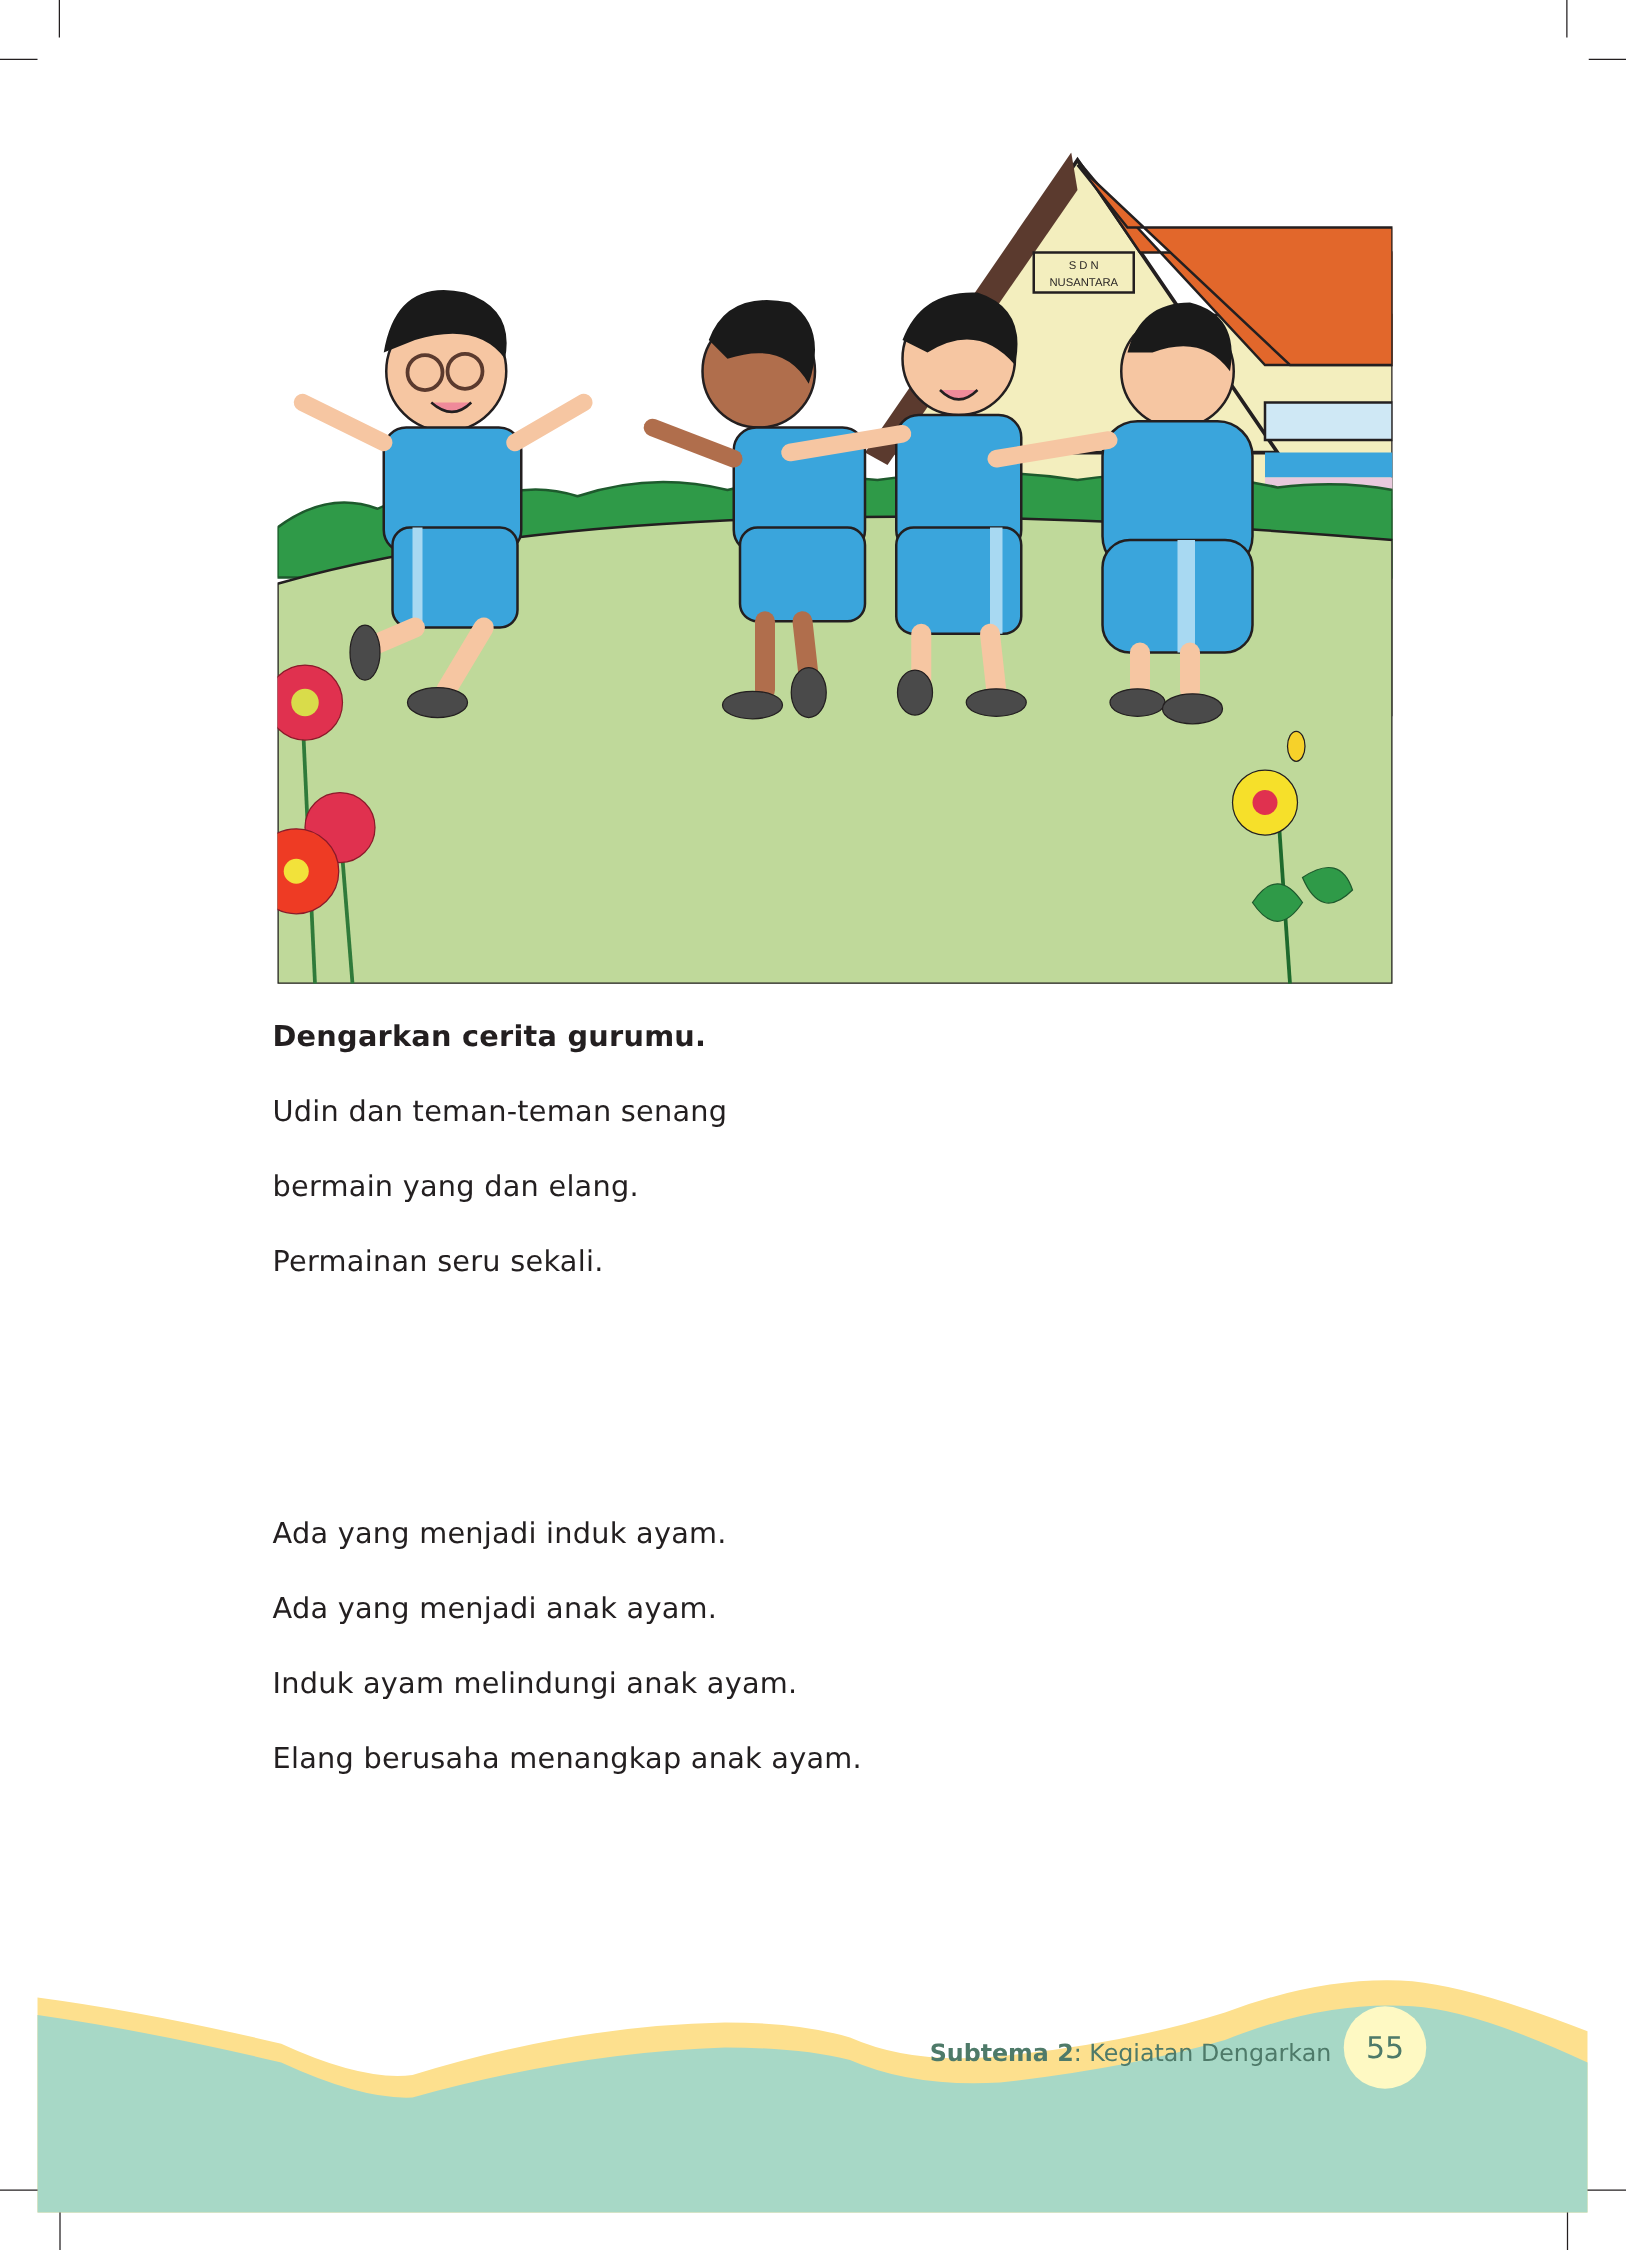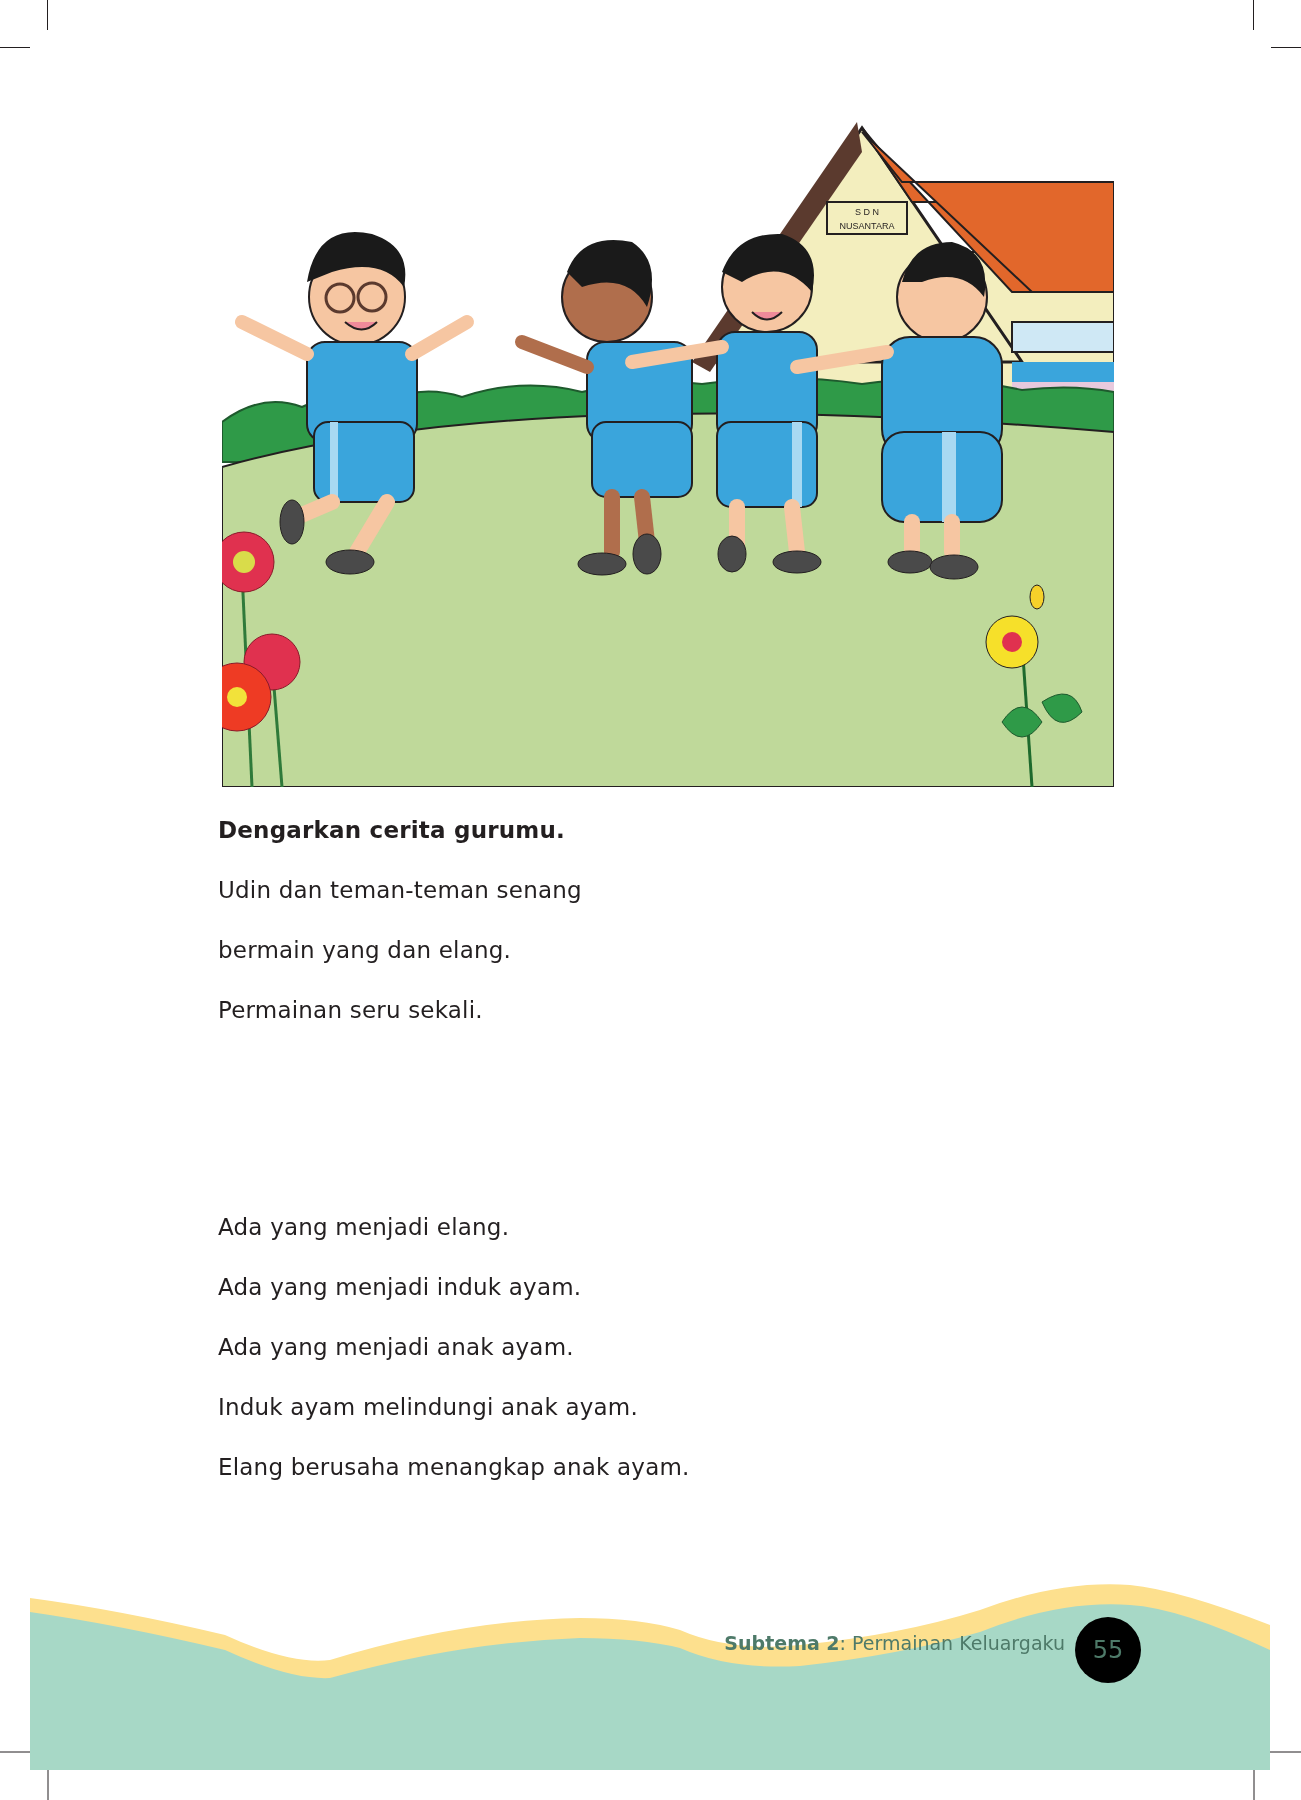--- a/index.html
+++ b/index.html
@@ -11,22 +11,22 @@
   .text-block { position: absolute; left: 218px; }
   .line { font-size: 23px; line-height: 60px; height: 60px; white-space: nowrap; letter-spacing: 0.2px; }
   .line.bold { font-weight: bold; }
   #story { top: 800px; }
   #game { top: 1197px; }
   .footer { position: absolute; left: 0; top: 1560px; width: 1301px; height: 240px; }
   .footer svg { position: absolute; left: 0; top: 0; }
   .footer-label { position: absolute; right: 236px; top: 72px; font-size: 19px; color: #4e7a69; white-space: nowrap; }
   .footer-label .bold { font-weight: bold; }
   .page-badge { position: absolute; left: 1075px; top: 45px; width: 66px; height: 66px; border-radius: 50%;
-                background: #000000; display: flex; align-items: center; justify-content: center;
-                font-size: 24px; color: #4e7a69; margin-top: 12px; }
+                background: #fef9c3; display: flex; align-items: center; justify-content: center;
+                font-size: 24px; color: #4e7a69; }
 </style>
 </head>
 <body>
 
 <div class="crop" style="left:47px;top:0;width:1px;height:30px;"></div>
 <div class="crop" style="left:0;top:47px;width:30px;height:1px;"></div>
 <div class="crop" style="left:1253px;top:0;width:1px;height:30px;"></div>
 <div class="crop" style="left:1271px;top:47px;width:30px;height:1px;"></div>
 
 <div class="illustration">
@@ -129,35 +129,34 @@
 </div>
 
 <div class="text-block" id="story">
   <div class="line bold">Dengarkan cerita gurumu.</div>
   <div class="line">Udin dan teman-teman senang</div>
   <div class="line">bermain yang dan elang.</div>
   <div class="line">Permainan seru sekali.</div>
 </div>
 
 <div class="text-block" id="game">
-  <div class="line">Ada yang menjadi elang.</div>
   <div class="line">Ada yang menjadi induk ayam.</div>
   <div class="line">Ada yang menjadi anak ayam.</div>
   <div class="line">Induk ayam melindungi anak ayam.</div>
   <div class="line">Elang berusaha menangkap anak ayam.</div>
 </div>
 
 <div class="footer">
   <svg width="1301" height="240" viewBox="0 0 1301 240" xmlns="http://www.w3.org/2000/svg">
     <path d="M30,38 Q120,50 225,75 Q290,105 330,100 Q460,60 580,58 Q640,58 680,70 Q730,92 800,85 Q900,75 980,50 Q1060,20 1130,25 Q1180,30 1270,65 L1270,210 L30,210 Z" fill="#fde08e"></path>
     <path d="M30,52 Q120,65 225,90 Q290,120 330,118 Q460,82 580,78 Q640,78 680,88 Q730,110 800,106 Q900,95 980,72 Q1060,40 1130,45 Q1180,48 1270,90 L1270,210 L30,210 Z" fill="#a7d8c6"></path>
     <line x1="0" y1="192" x2="30" y2="192" stroke="#231f20" stroke-width="1"></line>
     <line x1="1270" y1="192" x2="1301" y2="192" stroke="#231f20" stroke-width="1"></line>
     <line x1="48" y1="210" x2="48" y2="240" stroke="#231f20" stroke-width="1"></line>
     <line x1="1254" y1="210" x2="1254" y2="240" stroke="#231f20" stroke-width="1"></line>
   </svg>
   <div class="footer-label">
-    <span class="bold">Subtema 2</span><span>:</span><span> Permainan Keluargaku</span>
+    <span class="bold">Subtema 2</span><span>:</span><span> Kegiatan Dengarkan</span>
   </div>
   <div class="page-badge">
     <span>55</span>
   </div>
 </div>
 
 </body></html>

